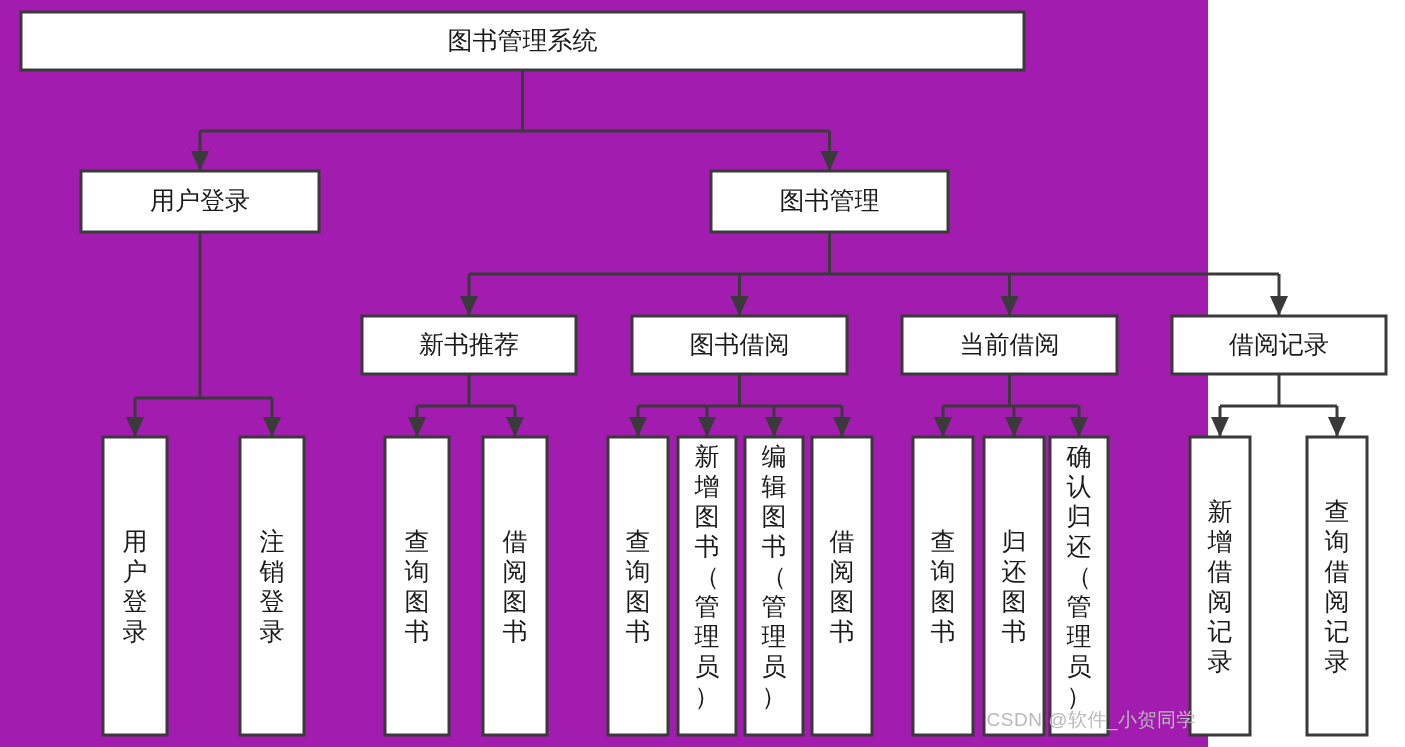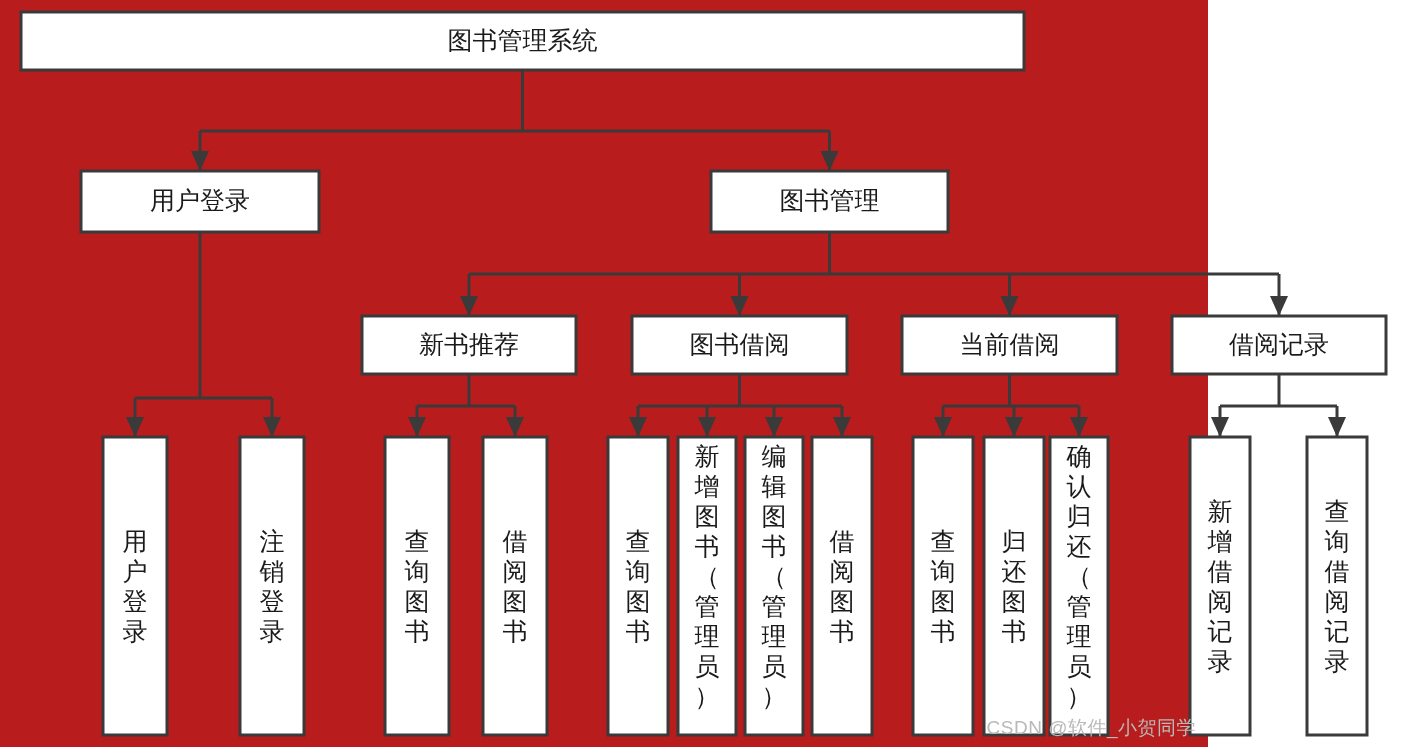--- a/index.html
+++ b/index.html
@@ -10,21 +10,21 @@
   body {
     width: 1405px;
     height: 747px;
     font-family: "Liberation Sans", "DejaVu Sans", sans-serif;
     overflow: hidden;
   }
   #diagram-root {
     position: relative;
     width: 1208px;
     height: 747px;
-    background: #b91c1c;
+    background: #a21caf;
   }
   svg#tree-svg {
     position: absolute;
     top: 0;
     left: 0;
     width: 1405px;
     height: 747px;
   }
   .node-box {
     fill: #ffffff;
@@ -50,21 +50,21 @@
   }
   .node-label-v {
     font-family: "Liberation Sans", "DejaVu Sans", sans-serif;
     font-size: 25px;
     fill: #1a1a1a;
     text-anchor: middle;
   }
   .watermark {
     position: absolute;
     right: 12px;
-    bottom: 6px;
+    bottom: 14px;
     font-family: "Liberation Sans", "DejaVu Sans", sans-serif;
     font-size: 19px;
     color: #b9b9b9;
     letter-spacing: 0.5px;
     white-space: nowrap;
     user-select: none;
   }
 </style>
 </head>
 <body>

